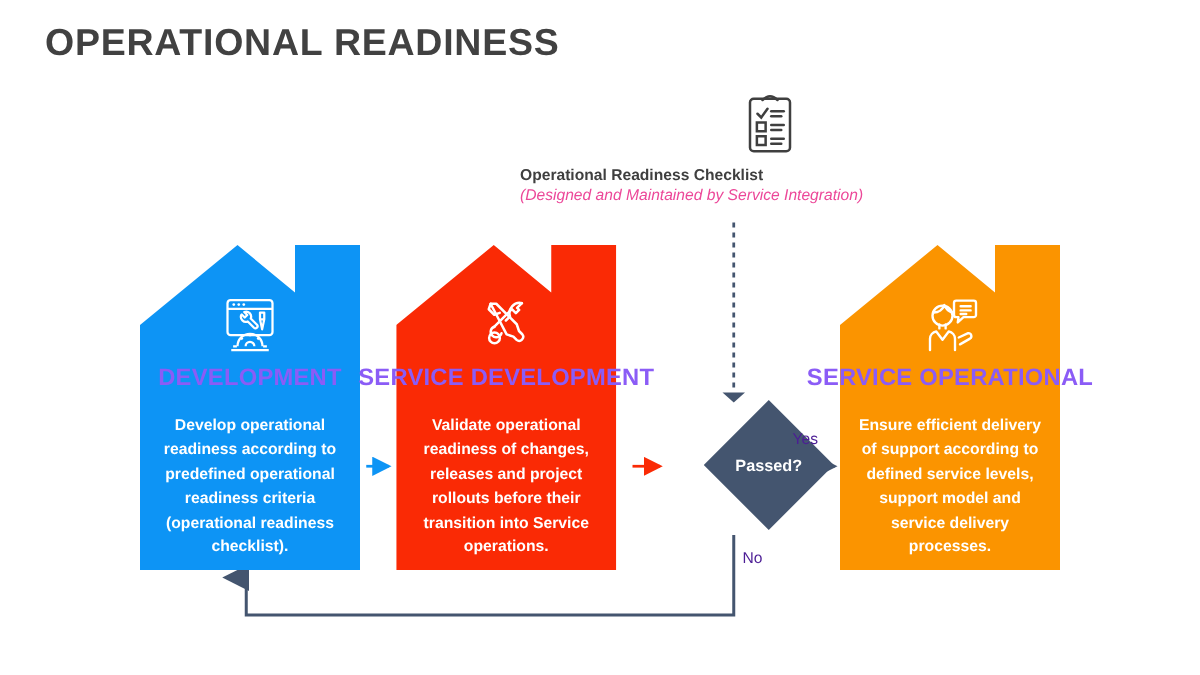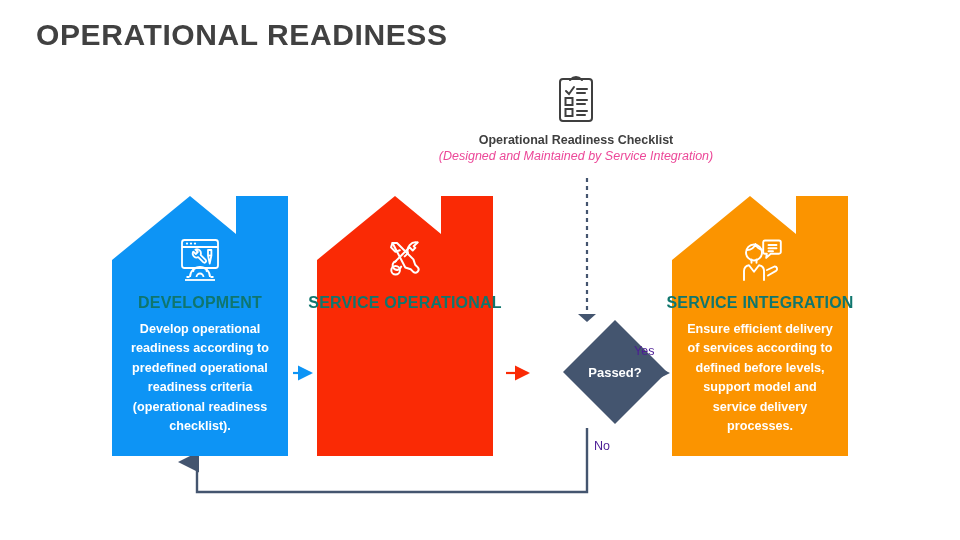--- a/index.html
+++ b/index.html
@@ -27,24 +27,23 @@
     font-size: 30px;
     font-weight: bold;
     letter-spacing: 0.6px;
     color: #414141;
     white-space: nowrap;
   }
 
   
   #checklist-group {
     position: absolute;
-    left: 376px;
+    left: 416px;
     top: 74px;
     width: 400px;
-    text-align: center;
   }
   #checklist-icon {
     display: block;
     margin: 0 auto;
     width: 46px;
     height: 50px;
   }
   #checklist-title {
     margin-top: 8px;
     font-size: 12.5px;
@@ -85,29 +84,29 @@
     box-sizing: border-box;
   }
   .house-icon {
     margin-top: 42px;
     width: 48px;
     height: 44px;
     display: block;
   }
   .house-name {
     margin-top: 12px;
-    color: #0f766e;
-    font-size: 16px;
+    color: #8b5cf6;
+    font-size: 19px;
     font-weight: bold;
     letter-spacing: 0.2px;
     line-height: 17px;
     white-space: nowrap;
   }
   .house-desc {
-    margin-top: 9px;
+    margin-top: 20px;
     color: #ffffff;
     font-size: 12.6px;
     font-weight: bold;
     text-align: center;
     line-height: 19.4px;
   }
 
   #house-development { left: 112px; }
   #house-service-integration { left: 317px; }
   #house-service-operations { left: 672px; }
@@ -249,42 +248,43 @@
       <svg class="house-icon" viewBox="0 0 48 44">
         <g fill="none" stroke="#ffffff" stroke-width="2" stroke-linejoin="round" stroke-linecap="round">
           <path d="M36.5 4.5 l-3.8 3.8 1.6 1.6 -2.6 2.6 -3.2 -3.2 -14.6 14.6"></path>
           <path d="M36.5 4.5 a8.2 8.2 0 0 0 -9.5 10.6 l-3.3 3.3"></path>
           <path d="M14.8 23.2 a4.4 4.4 0 1 0 5.4 5.4"></path>
           <circle cx="14.6" cy="32.3" r="4.3"></circle>
           <path d="M11.5 5 l4.5 0 l16.4 16.4 1.8 5.4 2.6 2.6 a3.2 3.2 0 0 1 -4.5 4.5 l-2.6 -2.6 -5.4 -1.8 z"></path>
           <path d="M11.5 5 l-1.5 4.4 4.4 4.4 4.4 -1.5"></path>
         </g>
       </svg>
-      <div class="house-name">SERVICE OPERATIONAL</div>
+      <div class="house-name">SERVICE DEVELOPMENT</div>
+      <div class="house-desc">Validate operational readiness of changes, releases and project rollouts before their transition into Service operations.</div>
     </div>
   </div>
 
   <div class="house" id="house-service-operations">
     <svg class="house-bg" viewBox="0 0 176 260" preserveAspectRatio="none">
       <path d="M0,64 L78,0 L124,38 L124,0 L176,0 L176,260 L0,260 Z" fill="#fb9400"></path>
     </svg>
     <div class="house-inner">
       <svg class="house-icon" viewBox="0 0 48 44">
         <g fill="none" stroke="#ffffff" stroke-width="1.9" stroke-linejoin="round" stroke-linecap="round">
           <path d="M10 14.5 a8 8 0 1 1 16 0 a8 8 0 0 1 -16 0 z"></path>
           <path d="M11 12 a9 9 0 0 0 8.5 -6 a10 10 0 0 0 6.5 6"></path>
           <path d="M15.5 21.5 v3.2 M20.5 21.5 v3.2"></path>
           <path d="M8 42 v-9 a6 6 0 0 1 5 -5.8 l5 6.6 5 -6.6 a6 6 0 0 1 5 5.8 v9"></path>
           <path d="M29 2.5 h14 a1.8 1.8 0 0 1 1.8 1.8 v9.6 a1.8 1.8 0 0 1 -1.8 1.8 h-8.2 l-4.6 4.2 0.6 -4.2 h-1.8 a1.8 1.8 0 0 1 -1.8 -1.8 v-9.6 a1.8 1.8 0 0 1 1.8 -1.8 z"></path>
           <path d="M32.5 7 h8 M32.5 10.3 h8 M32.5 13.2 h4.5"></path>
           <path d="M31 32 l7.5 -3.5 a2.4 2.4 0 0 1 1.5 4.4 l-8 4.6"></path>
         </g>
       </svg>
-      <div class="house-name">SERVICE INTEGRATION</div>
-      <div class="house-desc">Ensure efficient delivery of services according to defined before levels, support model and service delivery processes.</div>
+      <div class="house-name">SERVICE OPERATIONAL</div>
+      <div class="house-desc">Ensure efficient delivery of support according to defined service levels, support model and service delivery processes.</div>
     </div>
   </div>
 
   <div id="decision-diamond">
     <svg viewBox="0 0 104 104" width="104" height="104">
       <path d="M52,0 L104,52 L52,104 L0,52 Z" fill="#44556f"></path>
     </svg>
     <div id="decision-label">Passed?</div>
   </div>
 

